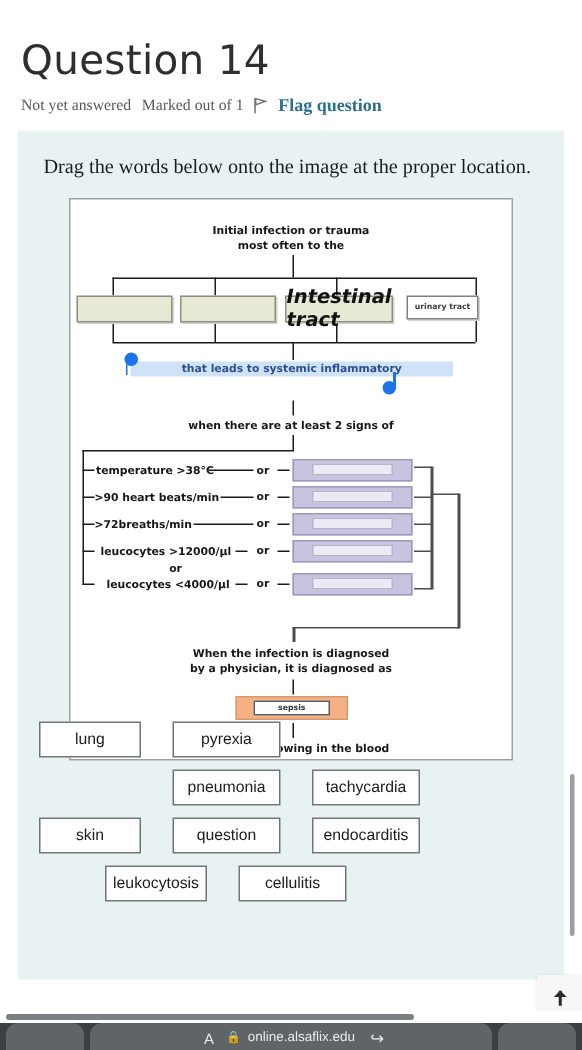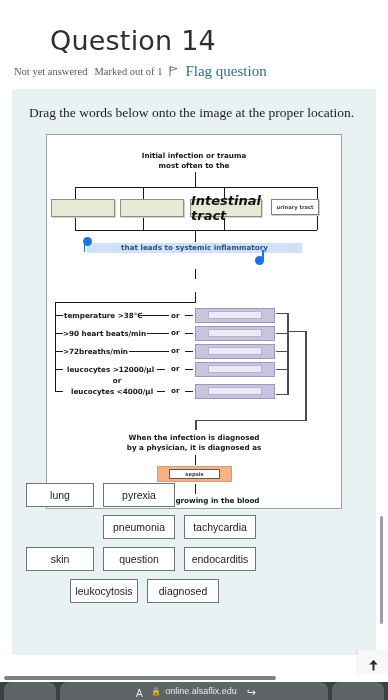--- a/index.html
+++ b/index.html
@@ -17,36 +17,35 @@
 
   
   .q-header { padding: 26px 14px 0 14px; }
   .q-title {
     font-family: "DejaVu Sans", sans-serif;
     font-size: 27px;
     font-weight: 400;
     color: #2f2f2f;
     letter-spacing: 0.2px;
     line-height: 1.1;
-    margin-left: 36px;
   }
   .q-meta {
     margin-top: 7px;
     font-family: "Liberation Serif", serif;
     font-size: 10.5px;
     color: #555a5e;
     display: flex;
     align-items: center;
     gap: 7px;
     white-space: nowrap;
   }
   .q-meta .flag-link {
     color: #2d6f8e;
-    font-weight: normal;
-    font-size: 15px;
+    font-weight: bold;
+    font-size: 12px;
   }
   .flag-icon {
     display: inline-block;
     width: 9px; height: 11px;
     position: relative;
     color: #6b7176;
   }
   .flag-icon svg { display:block; }
 
   
@@ -173,21 +172,21 @@
 
   
   .wordbank {
     position: absolute;
     left: 14px; right: 14px;
     top: 394px;
     width: 340px;
   }
   .wb-row {
     display: flex;
-    gap: 9px;
+    gap: 21px;
     margin-bottom: 8px;
     height: 24px;
   }
   .chip {
     background: #ffffff;
     border: 1px solid #6f7478;
     font-family: "Liberation Sans", sans-serif;
     font-size: 10.5px;
     color: #1b1b1b;
     display: flex;
@@ -327,20 +326,21 @@
       <div class="ln v" style="left:177px; top:83px; height:12px;"></div>
       <div class="ln v" style="left:270px; top:81px; height:14px;"></div>
       <div class="ln h" style="left:28px; top:95px; width:242px;"></div>
       <div class="ln v" style="left:148px; top:95px; height:12px;"></div>
 
       <div class="sel-hl" style="left:40px; top:108px; width:215px;">that leads to systemic inflammatory</div>
       <div class="sel-handle start" style="left:36px; top:102px;"></div>
       <div class="sel-handle end" style="left:208px; top:121px;"></div>
 
       <div class="ln v" style="left:148px; top:134px; height:10px;"></div>
+      <div class="dg-text" style="left:0; right:0; top:146px;">when there are at least 2 signs of</div>
       <div class="ln v" style="left:148px; top:157px; height:10px;"></div>
 
       <div class="ln h" style="left:8px;  top:167px; width:141px;"></div>
       <div class="ln v" style="left:8px;  top:167px; height:90px;"></div>
 
       <div class="ln h" style="left:8px; top:180px; width:8px;"></div>
       <div class="dg-text left" style="left:17px; top:176px;">temperature &gt;38°C</div>
       <div class="ln h" style="left:92px; top:180px; width:30px;"></div>
       <div class="dg-text" style="left:124px; top:176px;">or</div>
       <div class="ln h" style="left:138px; top:180px; width:8px;"></div>
@@ -421,21 +421,21 @@
         <div class="chip w-pneumonia">pneumonia</div>
         <div class="chip w-tachycardia">tachycardia</div>
       </div>
       <div class="wb-row">
         <div class="chip w-skin">skin</div>
         <div class="chip w-tachypnea">question</div>
         <div class="chip w-endocarditis">endocarditis</div>
       </div>
       <div class="wb-row">
         <div class="chip w-leukocytosis">leukocytosis</div>
-        <div class="chip w-cellulitis">diagnosed</div>
+        <div class="chip w-cellulitis">cellulitis</div>
       </div>
     </div>
   </div>
 
   <div class="v-scroll"></div>
   <div class="up-fab">
     <svg width="13" height="13" viewBox="0 0 13 13">
       <path d="M6.5 1.5 L6.5 11.5" stroke="#2b2b2b" stroke-width="2" fill="none"></path>
       <path d="M2.2 5.6 L6.5 1.3 L10.8 5.6 Z" fill="#2b2b2b"></path>
     </svg>

